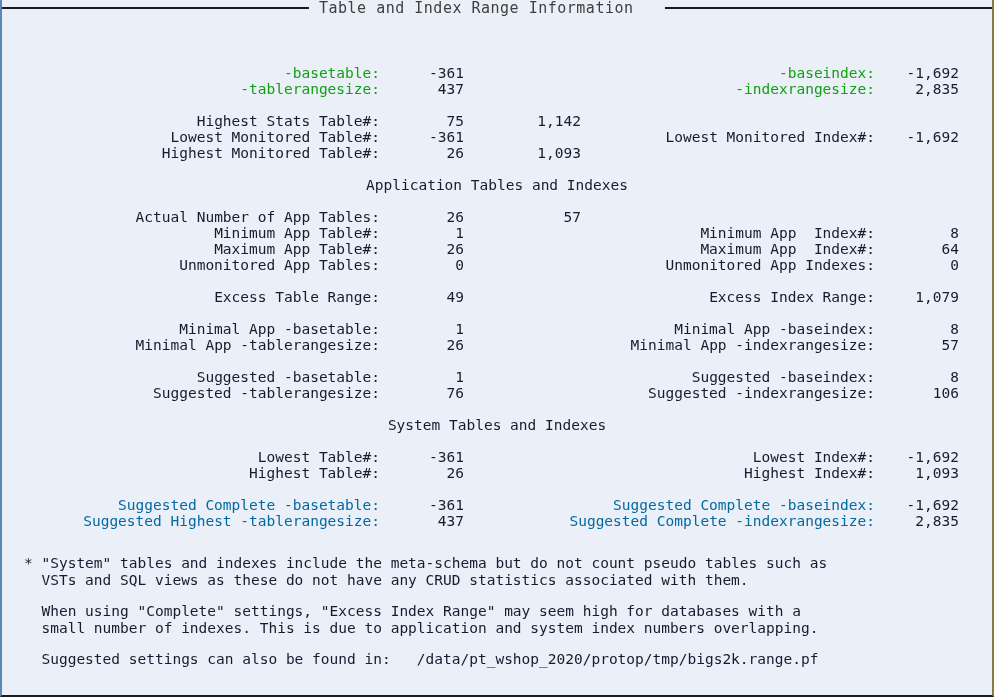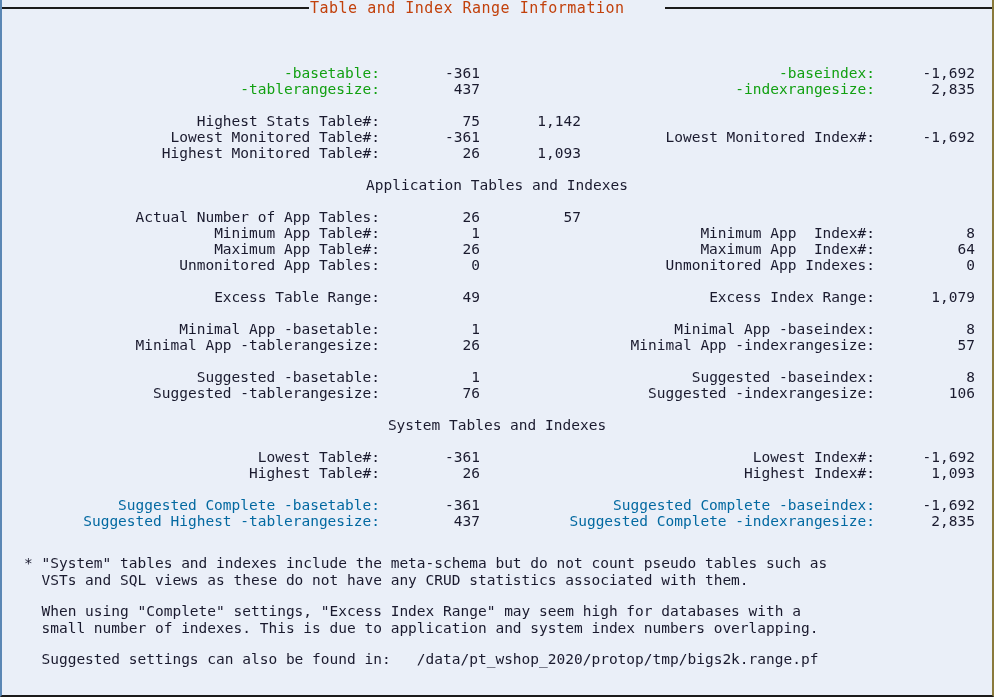--- a/index.html
+++ b/index.html
@@ -34,25 +34,25 @@
     top: 7px;
     height: 2px;
     background: #1b1b1b;
   }
   .top-rule.left  { left: 0px;   width: 307px; }
   .top-rule.right { right: 0px;  width: 327px; }
 
   #panel-title {
     position: absolute;
     top: 0px;
-    left: 308px;
+    left: 317px;
     font-size: 15px;
     line-height: 17px;
     letter-spacing: 0.5px;
-    color: #c2410c;
+    color: #404040;
     white-space: pre;
   }
 
   
   #content {
     position: absolute;
     left: 0;
     top: 17px;
     right: 0;
     bottom: 0;
@@ -69,21 +69,20 @@
     display: flex;
     width: 100%;
     height: 16px;
     line-height: 16px;
     white-space: pre;
   }
   .half {
     display: flex;
     width: 497px;
     box-sizing: border-box;
-    gap: 16px;
   }
   .label {
     flex: 0 0 378px;
     text-align: right;
     white-space: pre;
     overflow: visible;
   }
   .value {
     flex: 0 0 84px;
     text-align: right;

